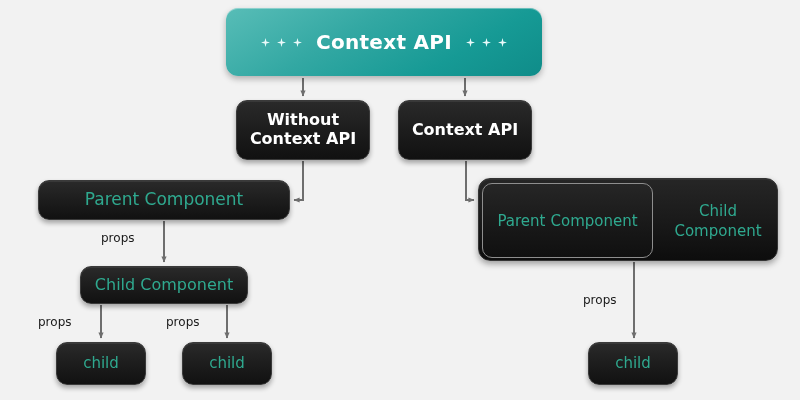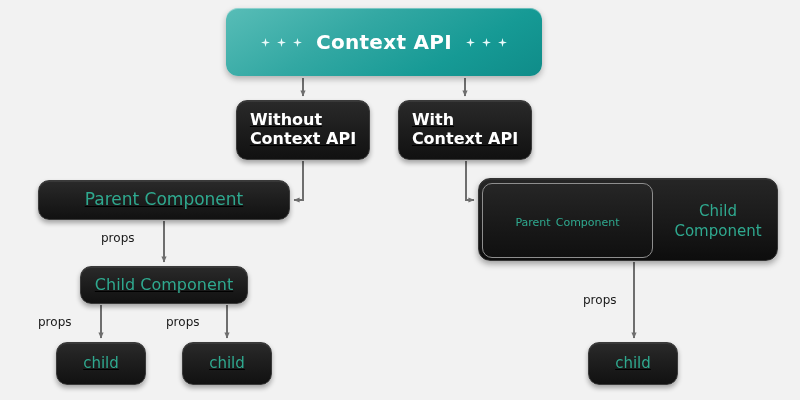--- a/index.html
+++ b/index.html
@@ -70,23 +70,22 @@
   .node {
     position: absolute;
     box-sizing: border-box;
     border-radius: 11px;
     background: linear-gradient(180deg, #2a2a2a 0%, #1d1d1d 50%, #111111 100%);
     border: 1px solid #3a3a3a;
     box-shadow: 0 3px 5px rgba(0,0,0,0.33), inset 0 1px 0 rgba(255,255,255,0.07);
     display: flex;
     align-items: center;
     justify-content: center;
-    text-align: left;
+    text-align: center;
     line-height: 1.16;
-    text-decoration: underline;
   }
   .node .label { display: block; }
 
   .white-label {
     color: #ffffff;
     font-weight: bold;
     font-size: 16px;
   }
   .teal-label {
     color: #2fa98f;
@@ -130,21 +129,21 @@
     box-sizing: border-box;
     border-radius: 10px;
     border: 1px solid #8e8e8e;
     background: linear-gradient(180deg, #262626 0%, #181818 60%, #101010 100%);
     display: flex;
     align-items: center;
     justify-content: center;
     text-align: center;
     line-height: 1.2;
   }
-  .box-parent-right .label { font-size: 11px; }
+  .box-parent-right .label { font-size: 15px; }
 
   .child-right-text {
     position: absolute;
     left: 180px;
     top: 4px;
     width: 118px;
     height: 75px;
     display: flex;
     align-items: center;
     justify-content: center;
@@ -229,21 +228,20 @@
 
   <div class="node box-without">
     <div>
       <span class="label white-label">Without</span>
       <span class="label white-label">Context API</span>
     </div>
   </div>
 
   <div class="node box-with">
     <div>
-      <span class="label white-label">With</span>
       <span class="label white-label">Context API</span>
     </div>
   </div>
 
   <div class="node box-parent-left">
     <span class="label teal-label">Parent Component</span>
   </div>
 
   <div class="node box-child-left">
     <span class="label teal-label">Child Component</span>

